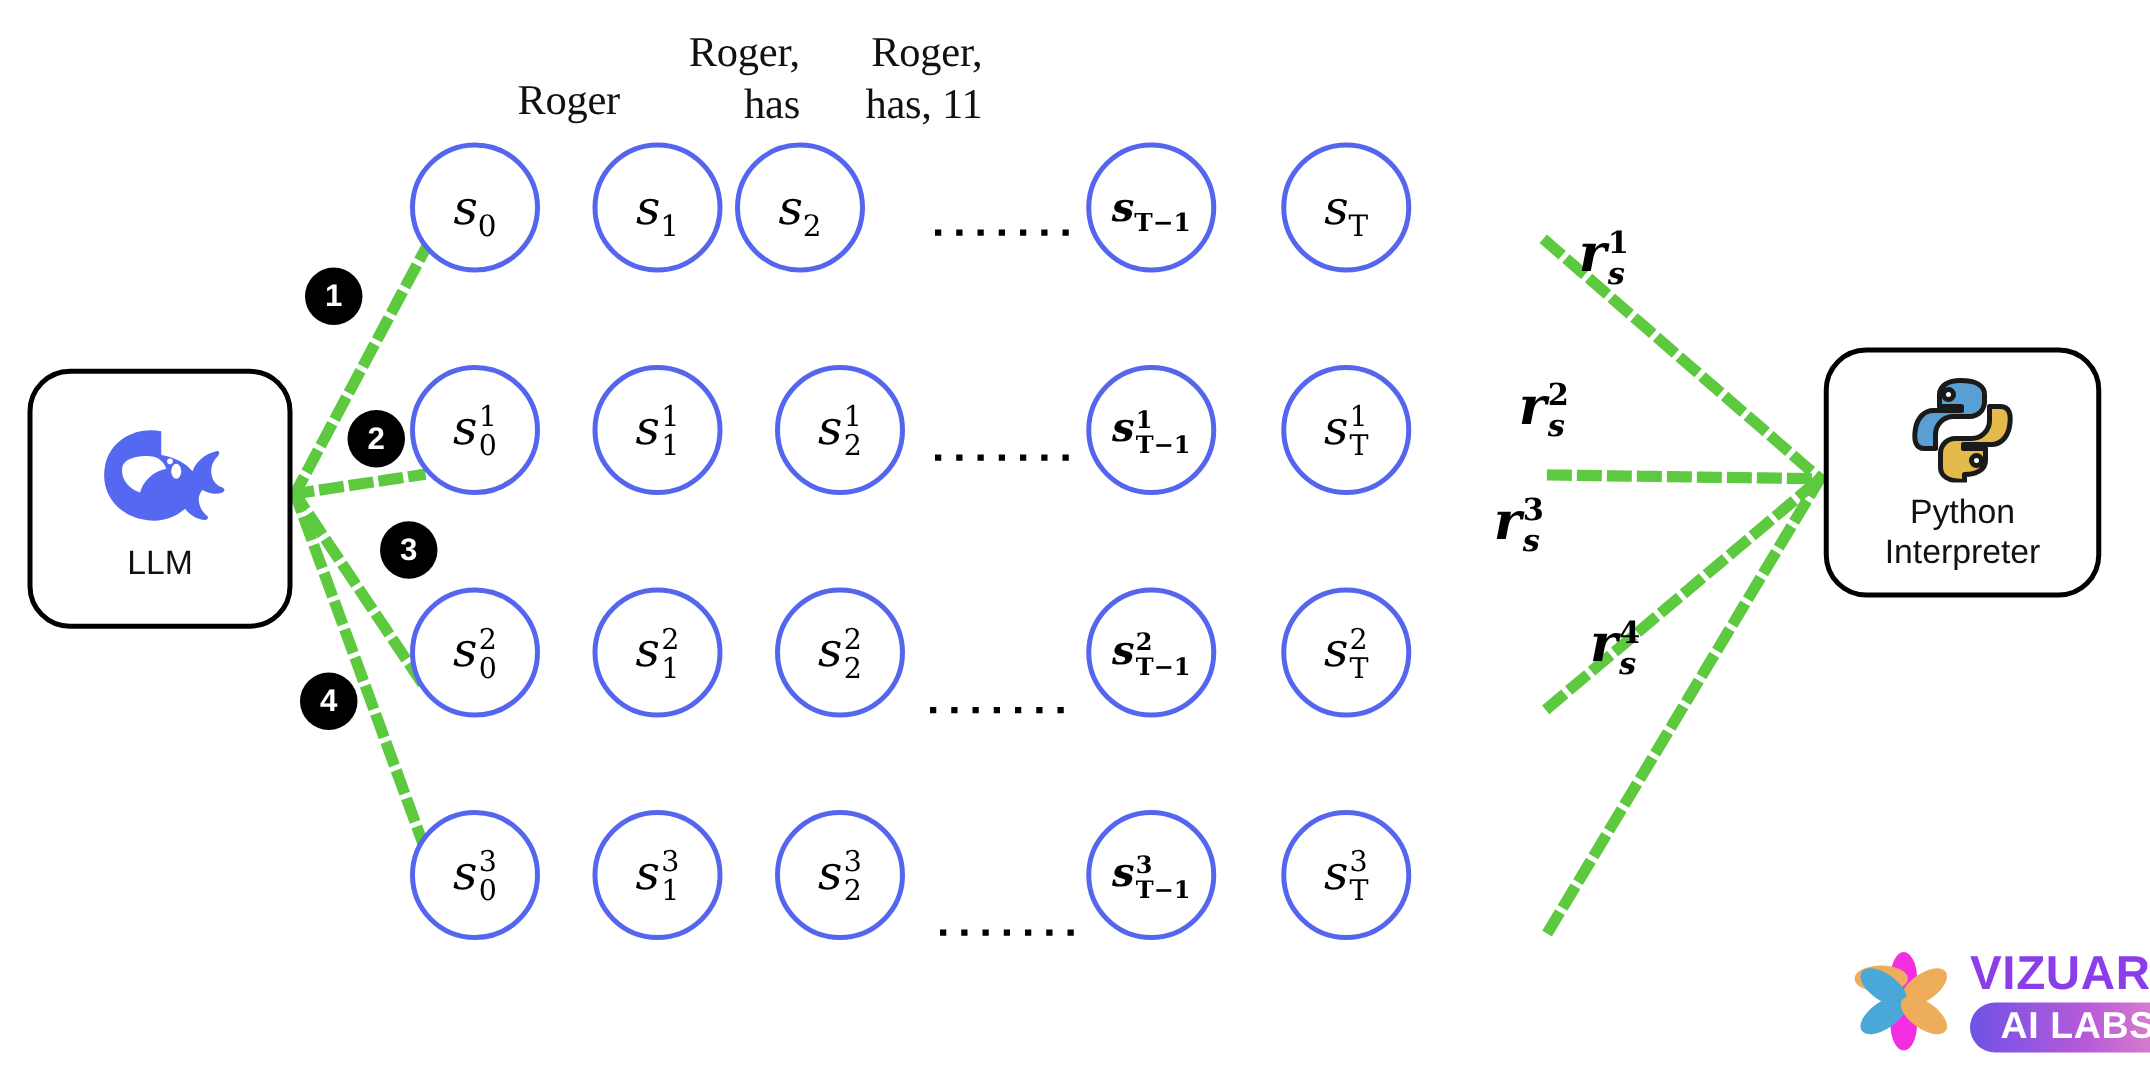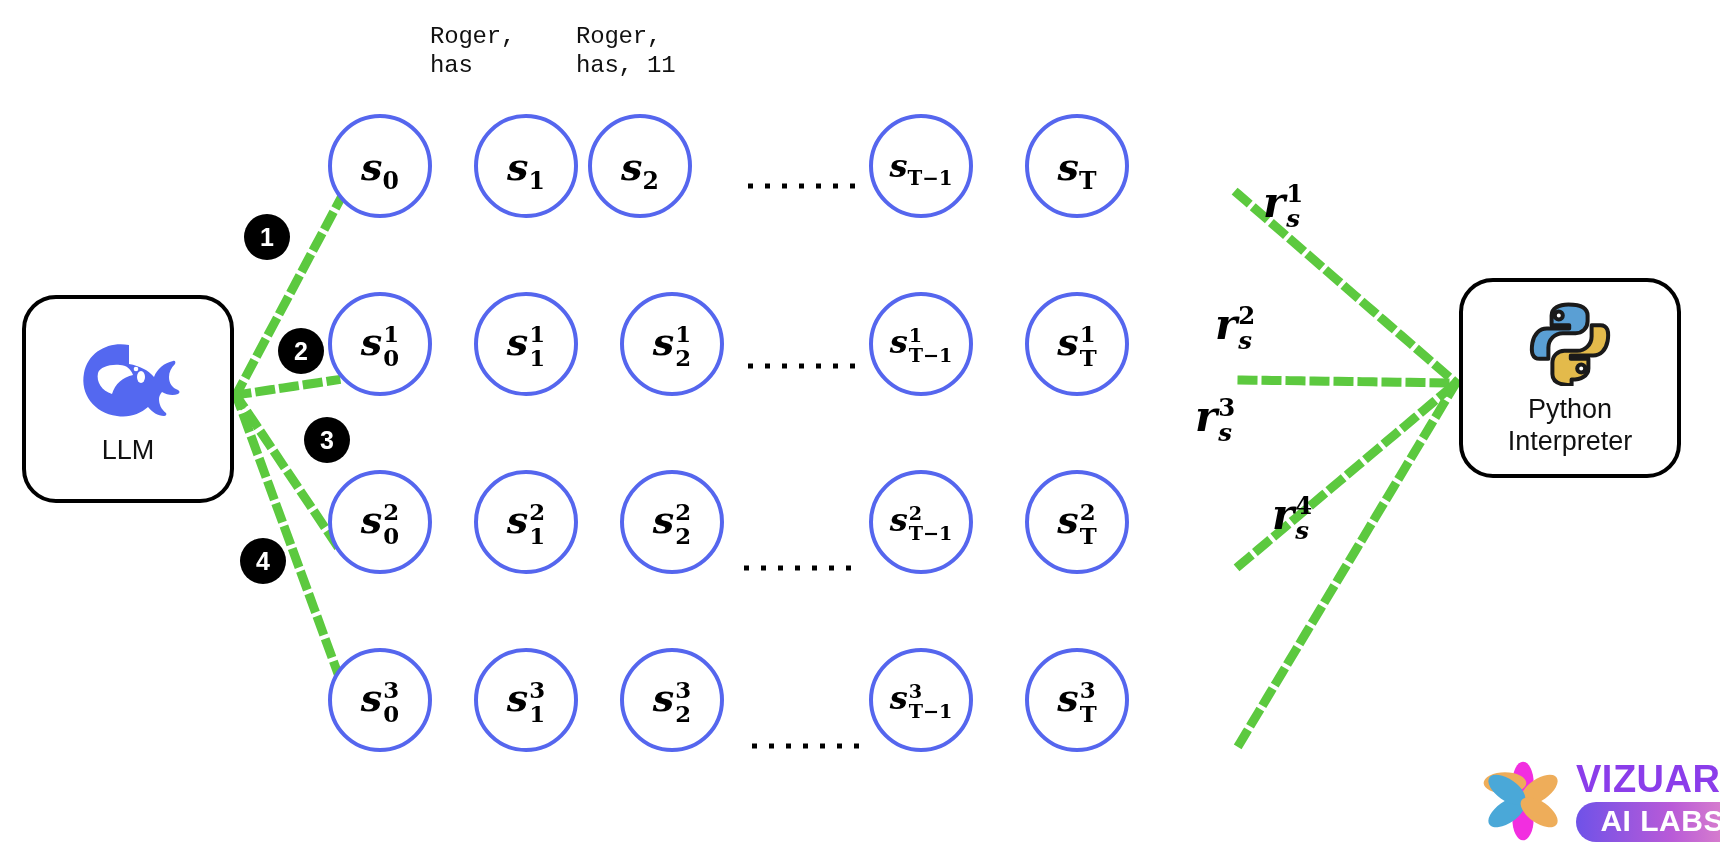--- a/index.html
+++ b/index.html
@@ -21,23 +21,23 @@
     position: absolute;
     left: 0;
     top: 0;
     width: 1720px;
     height: 868px;
     pointer-events: none;
   }
   
   .col-head {
     position: absolute;
-    text-align: left;
-    font-family: Liberation Mono, monospace;
-    font-size: 24px;
+    text-align: right;
+    font-family: Liberation Serif, serif;
+    font-size: 34px;
     line-height: 1.22;
     color: #111111;
     white-space: pre-line;
     letter-spacing: -0.2px;
   }
   
   .node {
     position: absolute;
     width: 104px;
     height: 104px;
@@ -49,21 +49,21 @@
     align-items: center;
     justify-content: center;
   }
   .math {
     font-family: "DejaVu Serif", "Liberation Serif", serif;
     font-style: italic;
     color: #000000;
     white-space: nowrap;
     display: inline-block;
   }
-  .node .math { font-size: 38px; font-weight: 700; }
+  .node .math { font-size: 38px; font-weight: 400; }
   .node.small .math { font-size: 32px; font-weight: 700; }
   sup.idx, sub.idx {
     font-size: 0.62em;
     font-style: normal;
     font-family: "DejaVu Serif", "Liberation Serif", serif;
     line-height: 0;
   }
   sub.idx { vertical-align: -0.40em; }
   .stackidx {
     display: inline-flex;
@@ -168,20 +168,21 @@
       <line x1="1240" y1="743" x2="1456" y2="383"></line>
     </g>
     <g stroke="#000000" stroke-width="5" stroke-linecap="butt" fill="none" stroke-dasharray="5 12">
       <line x1="748" y1="186" x2="860" y2="186"></line>
       <line x1="748" y1="366" x2="860" y2="366"></line>
       <line x1="744" y1="568" x2="860" y2="568"></line>
       <line x1="752" y1="746" x2="860" y2="746"></line>
     </g>
   </svg>
 
+  <div class="col-head" style="left:286px; top:60px; width:210px;">Roger</div>
   <div class="col-head" style="left:430px; top:22px; width:210px;">Roger,
 has</div>
   <div class="col-head" style="left:576px; top:22px; width:210px;">Roger,
 has, 11</div>
 
   <div class="rbox" style="left:22px; top:295px; width:212px; height:208px; gap:16px;">
     <svg width="108" height="82" viewBox="0 0 108 82" style="margin-top:6px;">
       <path fill="#5468f0" d="M55 8C36 4 14 14 10 36c-4 21 10 40 33 43 12 2 23-2 31-9 4 5 10 9 16 9 2 0 3-2 2-3-5-4-7-9-7-14 0-2 1-5 3-7 5 3 11 4 16 2 2-1 2-3 0-4-6-2-9-7-9-13 0-5 2-9 6-13 1-2 0-4-2-3-9 2-16 8-19 16-6-7-14-11-25-13zm-9 20c6 0 11 4 13 10-10 2-18 9-21 19-10-3-16-12-14-21 2-6 12-9 22-8z"></path>
       <ellipse cx="67" cy="40" rx="4" ry="6" fill="#ffffff"></ellipse>
       <circle cx="62" cy="32" r="2.3" fill="#ffffff"></circle>

